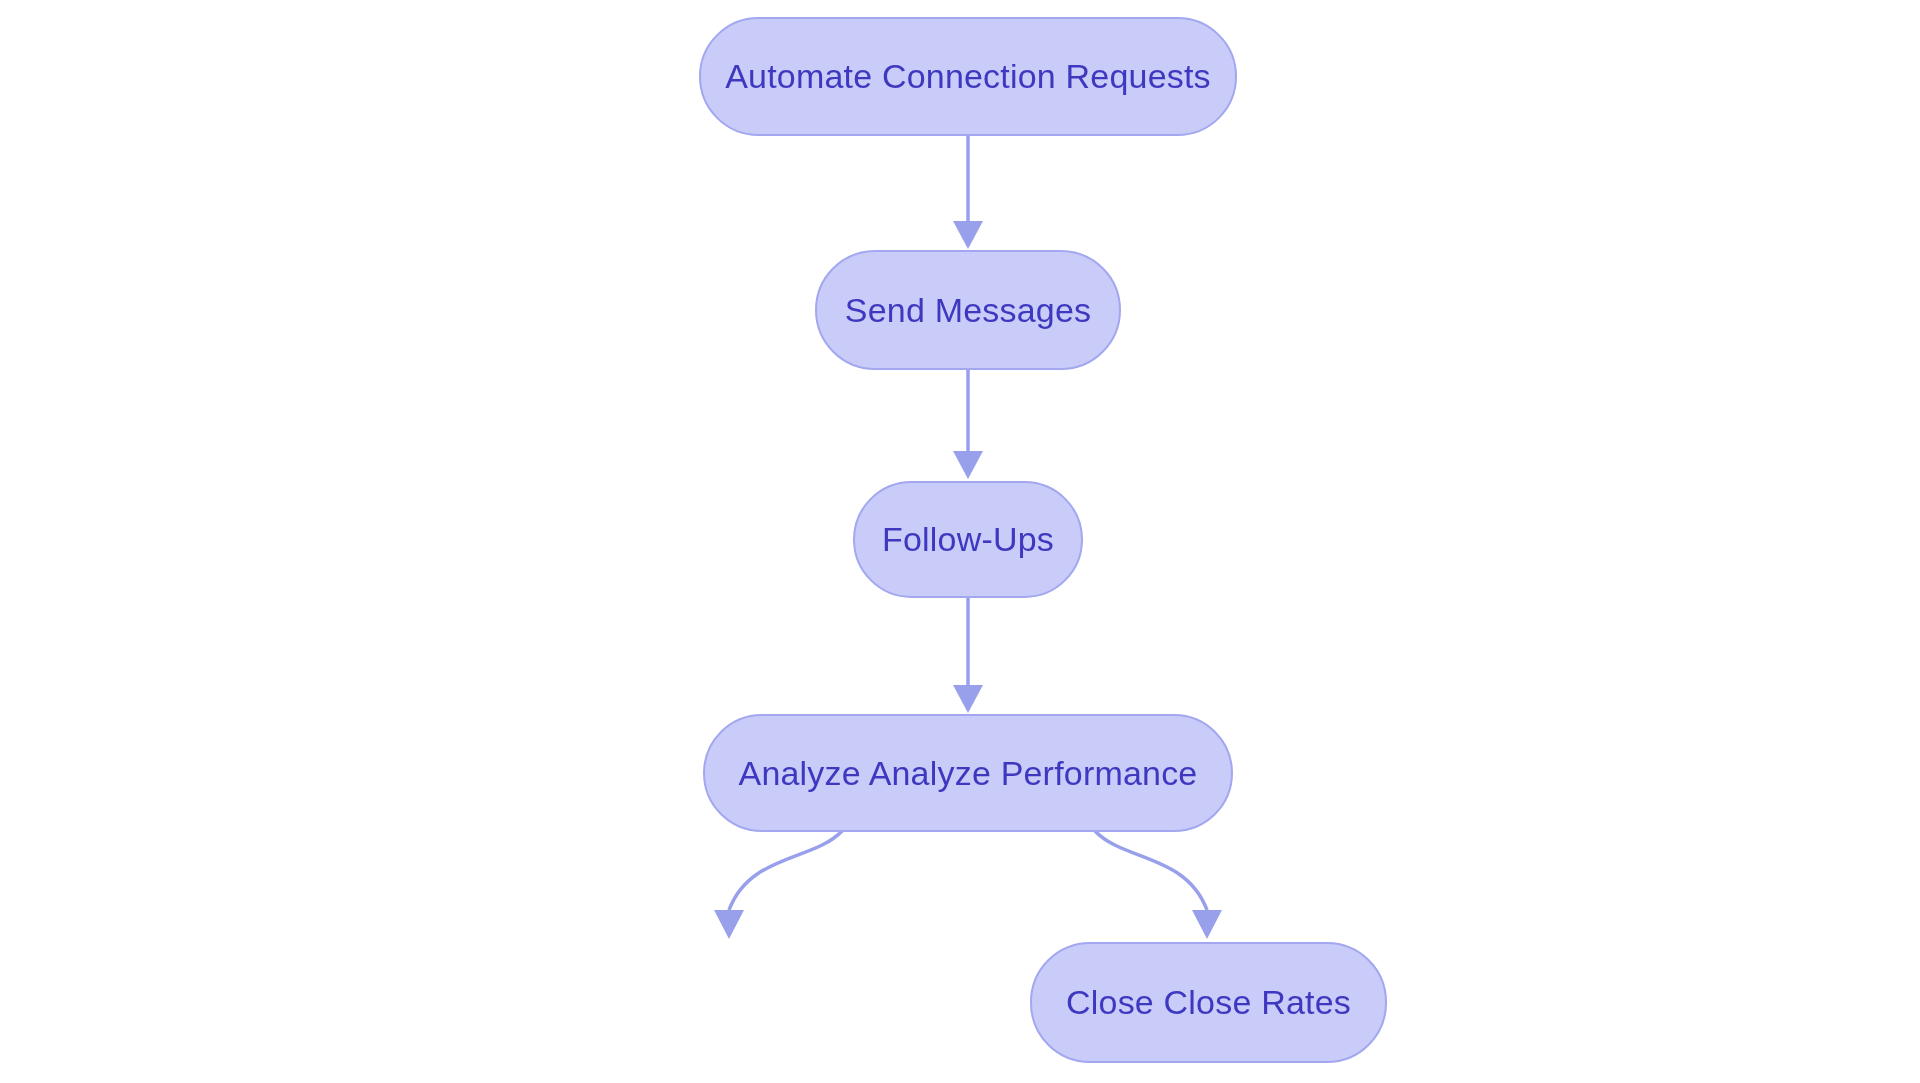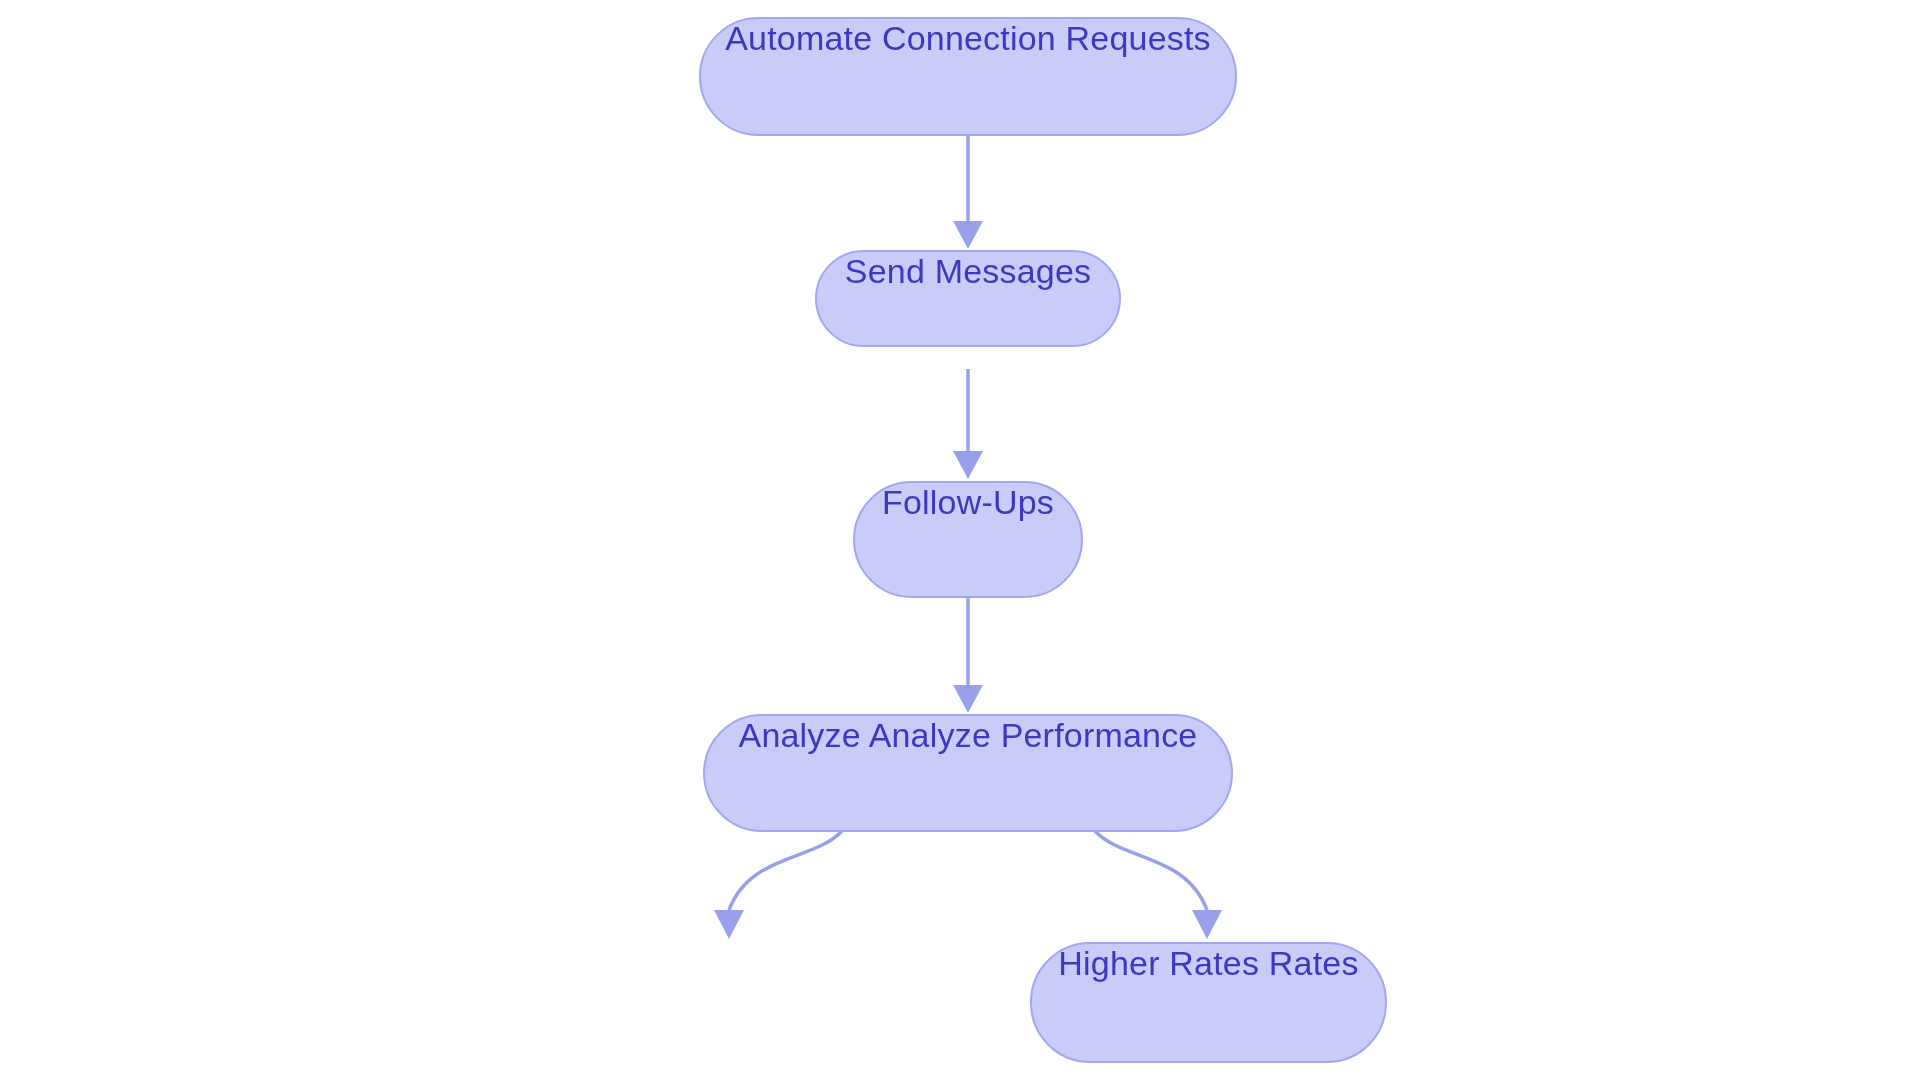--- a/index.html
+++ b/index.html
@@ -19,28 +19,28 @@
   }
   .edges{
     position:absolute;left:0;top:0;width:1920px;height:1083px;
   }
   .node{
     position:absolute;
     box-sizing:border-box;
     background:var(--node-fill);
     border:2px solid var(--node-border);
     border-radius:60px;
-    display:flex;align-items:flex-start;justify-content:center;
+    display:flex;align-items:center;justify-content:center;
     color:var(--text);
     font-size:34px;
     letter-spacing:0.2px;
     white-space:nowrap;
   }
   .n1{left:699px;top:17px;width:538px;height:119px;}
-  .n2{left:815px;top:250px;width:306px;height:97px;}
+  .n2{left:815px;top:250px;width:306px;height:120px;}
   .n3{left:853px;top:481px;width:230px;height:117px;}
   .n4{left:703px;top:714px;width:530px;height:118px;}
   .n5{left:538px;top:942px;width:387px;height:121px;}
   .n6{left:1030px;top:942px;width:357px;height:121px;}
 </style>
 </head>
 <body>
 
 <div class="canvas">
 
@@ -72,16 +72,16 @@
   <div class="node n3">
     <span>Follow-Ups</span>
   </div>
 
   <div class="node n4">
     <span>Analyze Analyze Performance</span>
   </div>
 
 
   <div class="node n6">
-    <span>Higher Rates Rates</span>
+    <span>Close Close Rates</span>
   </div>
 
 </div>
 
 </body></html>

